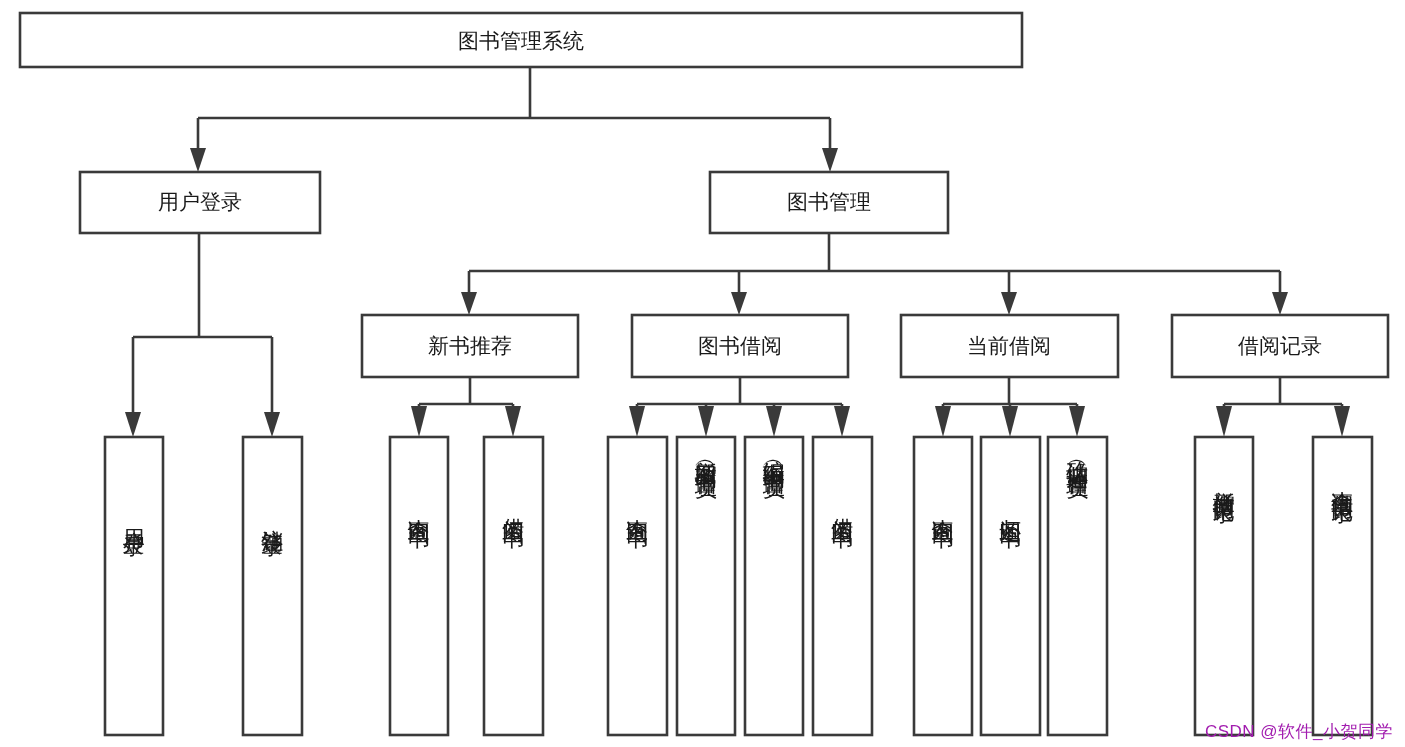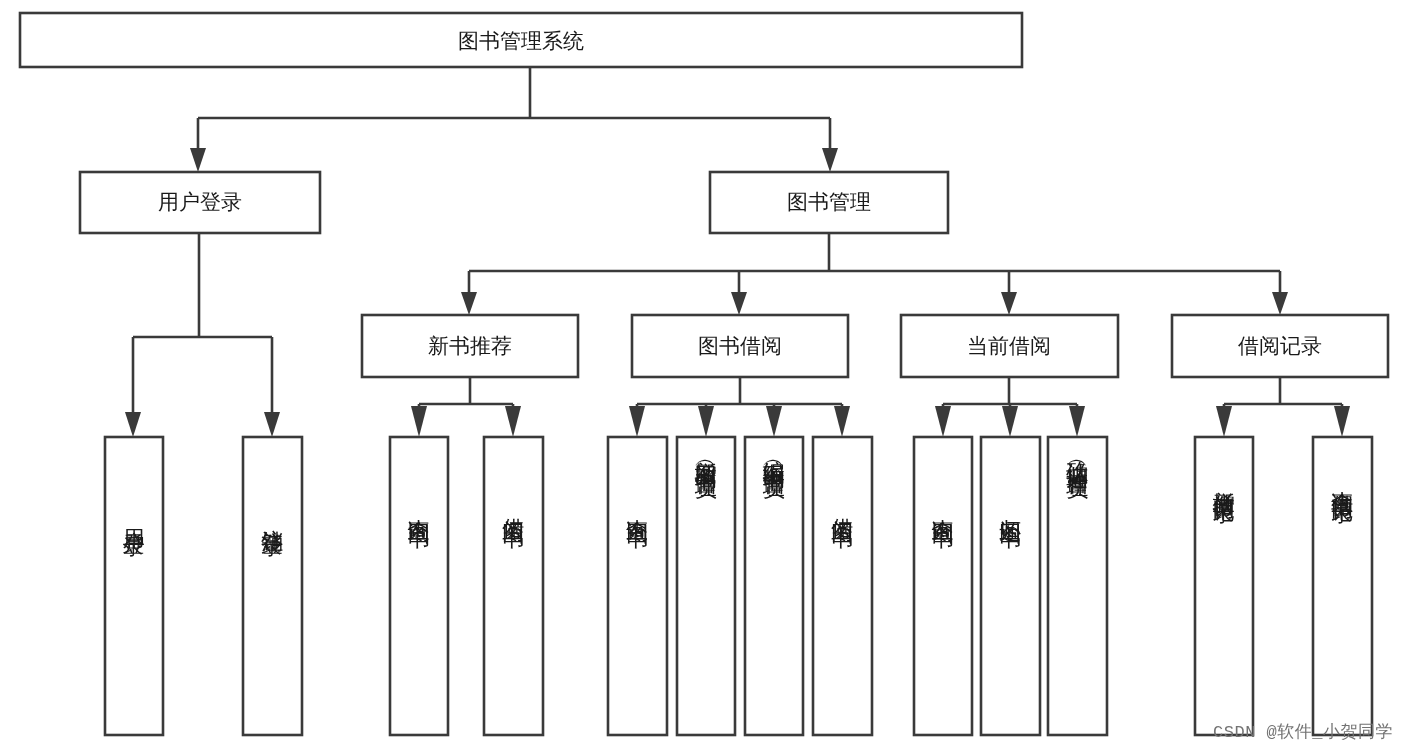--- a/index.html
+++ b/index.html
@@ -47,23 +47,23 @@
     font-family: "DejaVu Sans", "Liberation Sans", sans-serif;
     font-size: 21px;
     fill: #1a1a1a;
     text-anchor: middle;
     dominant-baseline: middle;
   }
   .watermark {
     position: absolute;
     right: 12px;
     bottom: 4px;
-    font-family: Liberation Mono, monospace;
+    font-family: Liberation Sans, sans-serif;
     font-size: 17px;
-    color: #737373;
+    color: #a21caf;
     letter-spacing: 0.5px;
     white-space: nowrap;
     user-select: none;
   }
   
   .leaf-label-wrap {
     position: absolute;
     display: flex;
     align-items: flex-start;
     justify-content: center;

